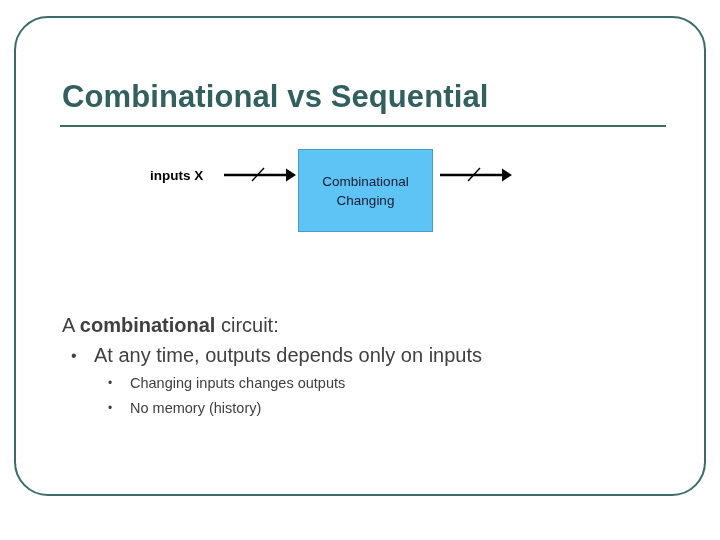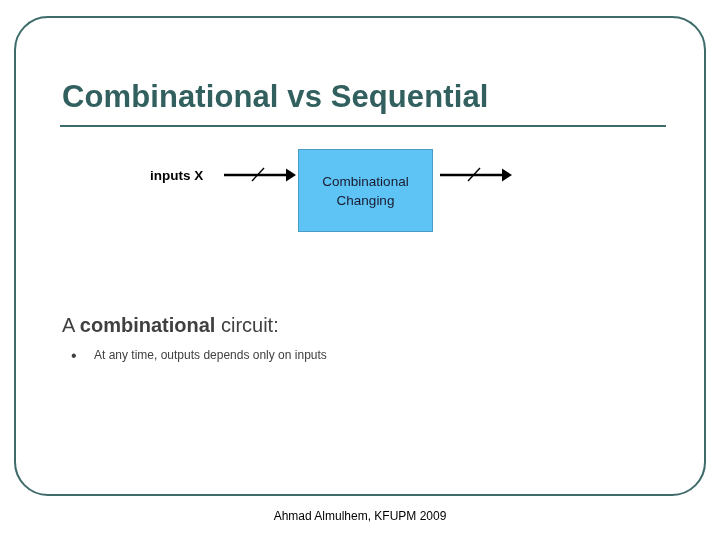--- a/index.html
+++ b/index.html
@@ -108,21 +108,21 @@
   }
   .lead {
     font-size: 20px;
     line-height: 30px;
     white-space: nowrap;
   }
   .lead b { font-weight: bold; }
 
   .b1 {
     position: relative;
-    font-size: 12px;
+    font-size: 20px;
     line-height: 31px;
     padding-left: 32px;
     white-space: nowrap;
   }
   .b1::before {
     content: "\2022";
     position: absolute;
     left: 9px;
     top: 0;
     font-size: 16px;
@@ -184,18 +184,19 @@
       <line x1="28" y1="17" x2="40" y2="4" stroke="#000000" stroke-width="1.4"></line>
     </svg>
 
   </div>
 
   <div id="body">
 
     <div class="lead"><span>A </span><b>combinational</b><span> circuit:</span></div>
 
     <div class="b1">At any time, outputs depends only on inputs</div>
+    <div class="b2">Changing inputs changes outputs</div>
+    <div class="b2">No memory (history)</div>
 
   </div>
 
-  <div id="footer">Ahmad Almulhem, KFUPM 2009</div>
 
 </div>
 
 </body></html>

